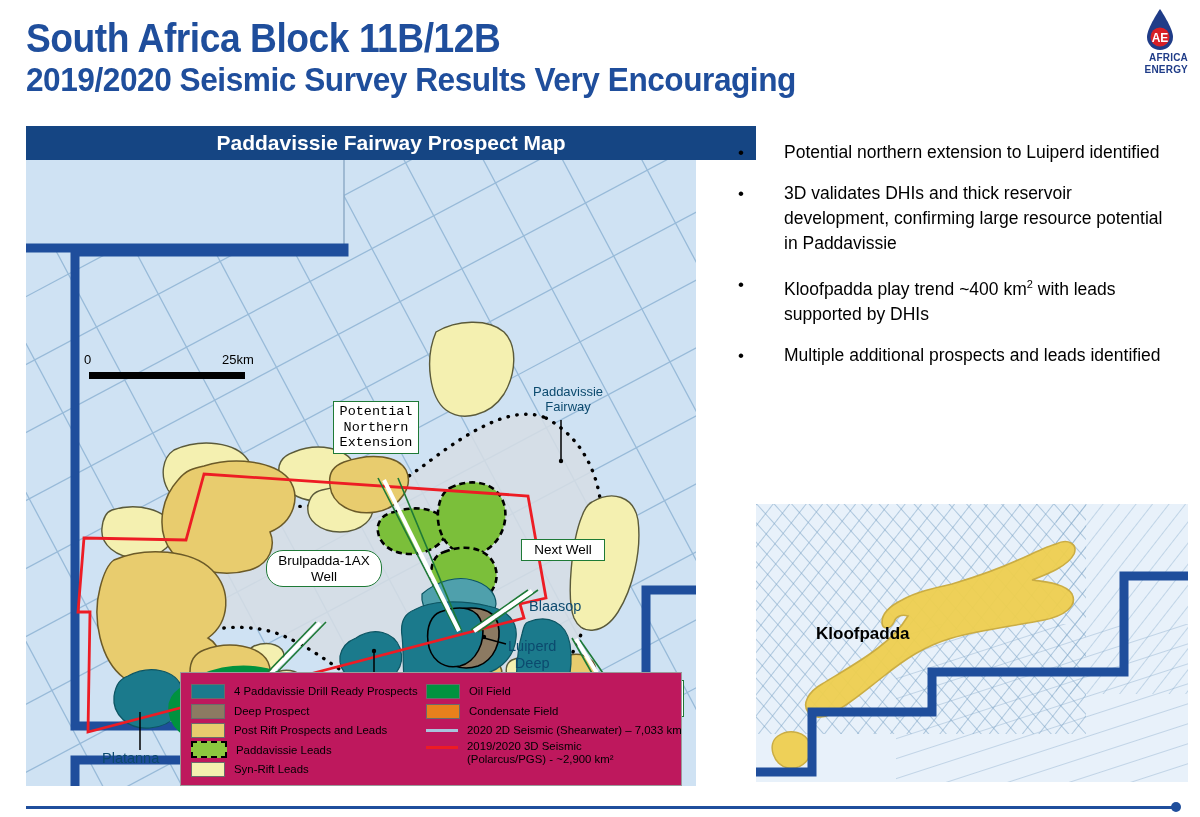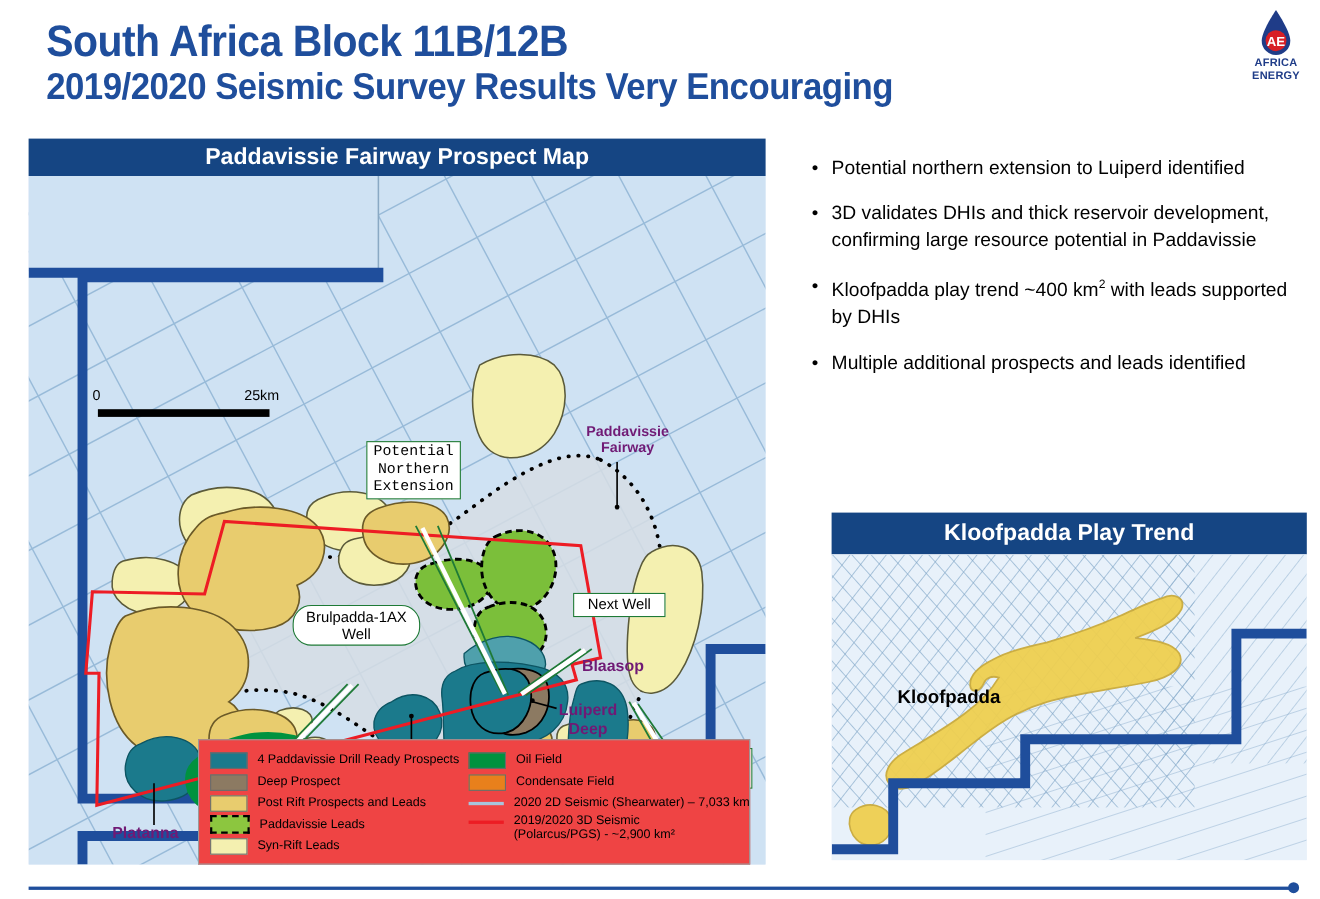--- a/index.html
+++ b/index.html
@@ -3,88 +3,88 @@
 <meta charset="utf-8">
 <style>
   html,body{margin:0;padding:0;}
   body{
     width:1200px;height:817px;background:#ffffff;
     font-family:"Liberation Sans", sans-serif;
     overflow:hidden;position:relative;
   }
 
   
-  #header{position:absolute;left:16px;top:0;width:960px;height:110px;}
+  #header{position:absolute;left:0;top:0;width:960px;height:110px;}
   .title-line{
     position:absolute;left:26px;
     color:#1F4E9C;font-weight:bold;
     font-family:"Liberation Sans", sans-serif;
     letter-spacing:-0.5px;white-space:nowrap;
     transform:scaleX(0.93);transform-origin:left center;
   }
   #title1{top:16px;font-size:40px;}
   #title2{top:60px;font-size:34px;}
 
   
   #logo{position:absolute;left:1132px;top:8px;width:56px;height:76px;}
   #logo .droplet{position:absolute;left:12px;top:0;width:32px;height:44px;}
   #logo .logotext{
-    position:absolute;left:0;top:44px;width:56px;text-align:center;
+    position:absolute;left:0;top:44px;width:56px;text-align:right;
     color:#1F3C88;font-weight:bold;font-size:10px;line-height:11.5px;
     letter-spacing:0.2px;
   }
 
   
   .panel-header{
     background:#154583;color:#ffffff;font-weight:bold;
     text-align:center;font-family:"Liberation Sans", sans-serif;
   }
 
   
   #mapPanel{position:absolute;left:26px;top:126px;width:670px;height:660px;}
-  #mapHeader{position:absolute;left:0;top:0;width:670px;height:34px;
+  #mapHeader{position:absolute;left:0;top:0;width:730px;height:34px;
     line-height:34px;font-size:21px;}
   #mapBody{position:absolute;left:0;top:34px;width:670px;height:626px;
     background:#cfe2f3;overflow:hidden;}
   #mapSvg{position:absolute;left:0;top:0;}
 
   
   .maplabel{
-    position:absolute;color:#701a75;font-weight:bold;
+    position:absolute;color:#0c4a6e;font-weight:normal;
     font-family:"Liberation Sans", sans-serif;
     white-space:nowrap;pointer-events:none;
   }
   .scalelabel{position:absolute;color:#000;font-size:13px;font-weight:normal;}
 
   
   .callout{
     position:absolute;background:#ffffff;border:1.6px solid #1E7A36;
     color:#000;font-size:13.5px;line-height:15.5px;text-align:center;
     padding:2px 5px;font-family:"Liberation Sans", sans-serif;
     white-space:nowrap;
   }
 
   
   #legend{
     position:absolute;left:180px;top:672px;width:500px;height:112px;
-    background:#ef4444;border:1px solid #9a9a9a;
+    background:#be185d;border:1px solid #9a9a9a;
   }
   .legend-col{position:absolute;top:9px;}
   #legcolA{left:10px;}
   #legcolB{left:245px;}
   .legrow{display:flex;align-items:center;height:19.4px;}
   .swatch{width:32px;height:13px;margin-right:9px;flex:0 0 auto;border:1px solid #6b6b6b;}
   .swline{width:32px;height:0;margin-right:9px;flex:0 0 auto;border:none;}
   .legtext{font-size:11.4px;color:#000;line-height:12.6px;white-space:nowrap;}
 
   
   #bullets{position:absolute;left:738px;top:140px;width:440px;}
   .bullet{display:flex;margin-bottom:16px;}
   .bullet .dot{width:18px;flex:0 0 auto;font-size:17px;line-height:25px;color:#000;}
-  .bullet .btxt{font-size:17.5px;line-height:25px;color:#000;}
+  .bullet .btxt{font-size:17.5px;line-height:25px;color:#000;margin-left:28px;}
   .btxt sup{font-size:11px;}
 
   
   #kloofPanel{position:absolute;left:756px;top:466px;width:432px;height:316px;}
   #kloofHeader{position:absolute;left:0;top:0;width:432px;height:38px;
     line-height:38px;font-size:21px;}
   #kloofBody{position:absolute;left:0;top:38px;width:432px;height:278px;
     background:#e8f1fa;overflow:hidden;}
   #kloofSvg{position:absolute;left:0;top:0;}
   #kloofLabel{position:absolute;left:60px;top:120px;font-size:17px;font-weight:bold;color:#000;}
@@ -377,21 +377,20 @@
     <div class="dot">•</div>
     <div class="btxt"><span>Kloofpadda play trend ~400 km</span><sup>2</sup><span> with leads supported by DHIs</span></div>
   </div>
   <div class="bullet">
     <div class="dot">•</div>
     <div class="btxt">Multiple additional prospects and leads identified</div>
   </div>
 </div>
 
 <div id="kloofPanel">
-  <div class="panel-header" id="kloofHeader">Kloofpadda Play Trend</div>
   <div id="kloofBody">
     <svg id="kloofSvg" width="432" height="278" viewBox="0 0 432 278">
       <defs>
         <clipPath id="kclip">
             <rect x="0" y="0" width="432" height="278"></rect>
           </clipPath>
         <pattern id="hatchA" width="13" height="13" patternUnits="userSpaceOnUse" patternTransform="rotate(38)">
           <line x1="0" y1="0" x2="0" y2="13" stroke="#7fa4c6" stroke-width="1.1"></line>
         </pattern>
         <pattern id="hatchB" width="13" height="13" patternUnits="userSpaceOnUse" patternTransform="rotate(-42)">

